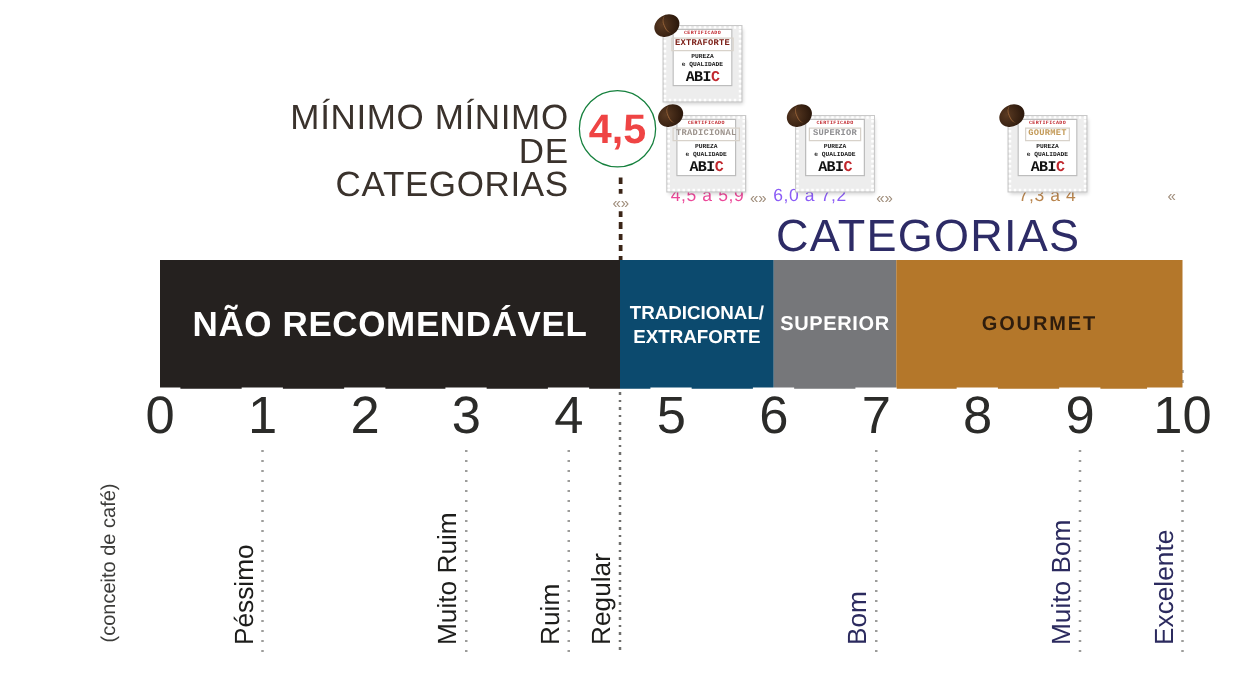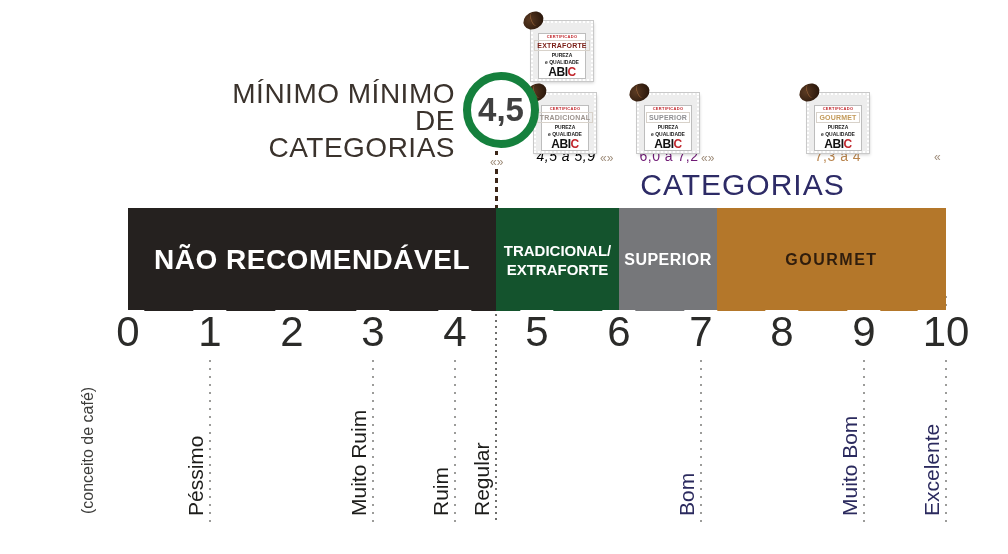--- a/index.html
+++ b/index.html
@@ -4,45 +4,45 @@
 <style>
   html,body{margin:0;padding:0;background:#fff;}
   .stage{
     position:relative;width:1008px;height:554px;background:#ffffff;overflow:hidden;
     font-family:"Liberation Sans",sans-serif;
   }
   
   .min-label{position:absolute;left:225px;top:80px;width:230px;text-align:right;
     font-size:28px;line-height:27px;letter-spacing:.5px;color:#3a322c;}
   .min-circle{position:absolute;left:463px;top:72px;width:60px;height:60px;border-radius:50%;
-    border:8px solid #15803d;background:#fff;display:flex;align-items:center;justify-content:center;
-    font-size:33px;font-weight:bold;color:#404040;z-index:4;}
+    border:1px solid #15803d;background:#fff;display:flex;align-items:center;justify-content:center;
+    font-size:33px;font-weight:bold;color:#ef4444;z-index:4;}
   .dash-connector{position:absolute;left:495px;top:142px;width:3px;height:66px;
     background:repeating-linear-gradient(180deg,#3b2517 0 5px,transparent 5px 9px);z-index:1;}
   
   .seal{position:absolute;width:62px;height:60px;z-index:3;}
   .stamp{position:absolute;inset:0;background:#ededed;border:2px dotted #ffffff;
     box-shadow:0 0 0 1px #c9c9c9,1px 2px 3px rgba(0,0,0,.18);
-    display:flex;align-items:flex-end;justify-content:center;}
+    display:flex;align-items:flex-start;justify-content:center;font-family:Liberation Mono, monospace;}
   .stamp-inner{background:#fff;border:1px solid #bdbdbd;width:46px;height:44px;
     display:flex;flex-direction:column;align-items:center;justify-content:center;text-align:center;gap:1px;}
   .cert{font-size:4px;font-weight:bold;color:#c1272d;letter-spacing:.3px;}
   .seal-name{font-size:7px;font-weight:bold;letter-spacing:.2px;border:1px solid #d8d2ca;padding:0 2px;line-height:9px;}
   .purity{font-size:5px;font-weight:bold;color:#1a1a1a;line-height:6px;}
   .brand{font-size:12px;font-weight:800;color:#111;letter-spacing:-.5px;line-height:12px;}
   .brand .c{color:#c1272d;}
   .bean{position:absolute;left:-8px;top:-9px;width:21px;height:17px;border-radius:50%;
     background:radial-gradient(circle at 35% 35%,#5a3a22,#2e1a0d 72%);transform:rotate(-30deg);z-index:4;}
   .bean::after{content:"";position:absolute;left:8px;top:1px;width:7px;height:14px;
     border-left:1.5px solid #8a5a33;border-radius:50%;transform:rotate(8deg);}
   
   .range-label{position:absolute;top:148px;width:70px;text-align:center;font-size:14px;letter-spacing:.5px;}
   .separator{position:absolute;font-size:12px;color:#a08e7c;background:#fff;padding:0 1px;z-index:2;}
   .categories-title{position:absolute;left:615px;top:168px;width:255px;text-align:center;
-    font-size:30px;letter-spacing:1px;}
+    font-size:36px;letter-spacing:1px;}
   
   .bar{position:absolute;left:128px;top:208px;width:818px;height:103px;display:flex;z-index:2;}
   .seg{display:flex;flex-direction:column;align-items:center;justify-content:center;text-align:center;}
   .seg-1{width:368px;font-size:28px;font-weight:bold;letter-spacing:.5px;}
   .seg-2{width:123px;font-size:15px;font-weight:bold;line-height:19px;}
   .seg-3{width:98px;font-size:16px;font-weight:bold;letter-spacing:.5px;}
   .seg-4{width:229px;font-size:16px;font-weight:600;letter-spacing:1.5px;}
   
   .num{position:absolute;top:310px;transform:translateX(-50%);font-size:42px;font-weight:400;
     color:#2b2b29;background:#fff;padding:0 5px;z-index:2;line-height:44px;}
@@ -115,36 +115,36 @@
         <div class="cert">CERTIFICADO</div>
         <div class="seal-name" style="color: rgb(195, 154, 88);">GOURMET</div>
         <div class="purity">PUREZA</div>
         <div class="purity">e QUALIDADE</div>
         <div class="brand"><span>ABI</span><span class="c">C</span></div>
       </div>
     </div>
     <div class="bean"></div>
   </div>
 
-  <div class="range-label" style="left: 531px; color: #000000; font-style: italic;">4,5 a 5,9</div>
-  <div class="range-label" style="left: 634px; color: #701a75;">6,0 a 7,2</div>
+  <div class="range-label" style="left: 531px; color: #ec4899;">4,5 a 5,9</div>
+  <div class="range-label" style="left: 613px; color: #8b5cf6;">6,0 a 7,2</div>
   <div class="range-label" style="left: 803px; color: rgb(185, 133, 78);">7,3 a 4</div>
 
   <div class="separator" style="left:489px;top:155px;">«»</div>
   <div class="separator" style="left:599px;top:151px;">«»</div>
   <div class="separator" style="left:700px;top:151px;">«»</div>
   <div class="separator" style="left:933px;top:150px;">«</div>
 
   <div class="categories-title" style="color: rgb(45, 43, 102);">CATEGORIAS</div>
 
   <div class="bar">
     <div class="seg seg-1" style="background-color: rgb(37, 33, 31);">
       <span style="color: rgb(255, 255, 255);">NÃO RECOMENDÁVEL</span>
     </div>
-    <div class="seg seg-2" style="background-color: #14532d;">
+    <div class="seg seg-2" style="background-color: #0c4a6e;">
       <span style="color: rgb(255, 255, 255);">TRADICIONAL/</span>
       <span style="color: rgb(255, 255, 255);">EXTRAFORTE</span>
     </div>
     <div class="seg seg-3" style="background-color: rgb(118, 119, 122);">
       <span style="color: rgb(255, 255, 255);">SUPERIOR</span>
     </div>
     <div class="seg seg-4" style="background-color: rgb(180, 119, 42);">
       <span style="color: rgb(47, 29, 13);">GOURMET</span>
     </div>
   </div>

